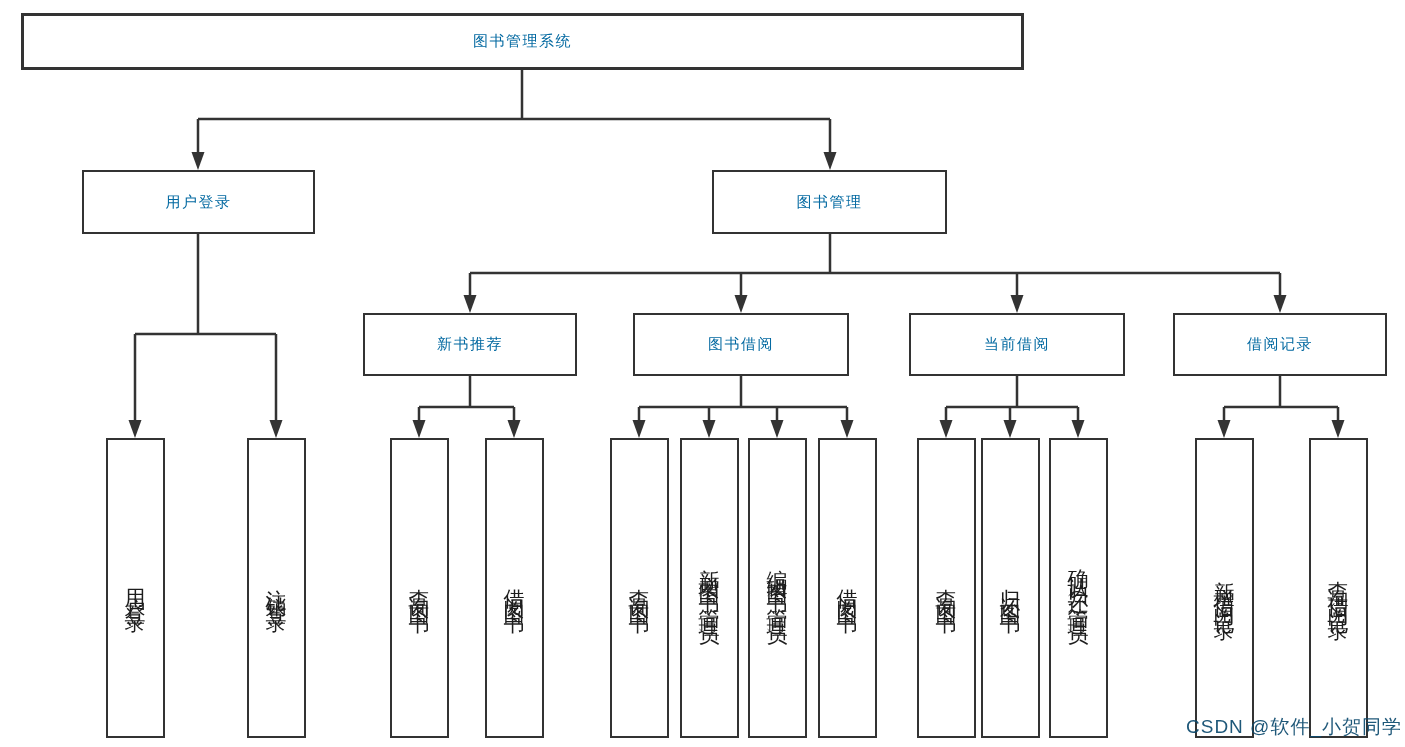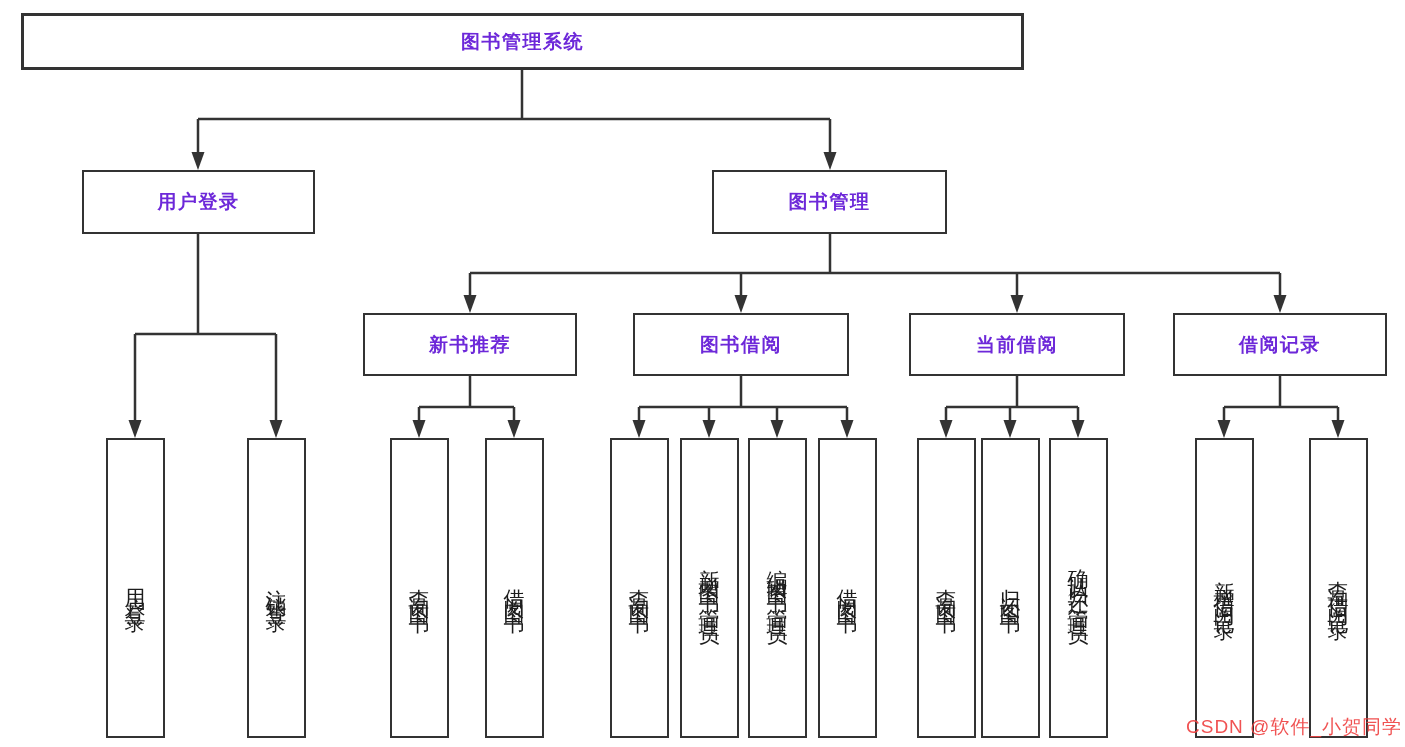--- a/index.html
+++ b/index.html
@@ -24,41 +24,40 @@
     box-sizing: border-box;
     background: #ffffff;
     border: 2.5px solid #333333;
     display: flex;
     align-items: center;
     justify-content: center;
     z-index: 2;
   }
   .box.root { border-width: 3px; }
   .lbl {
-    font-size: 19px;
-    color: #6d28d9;
+    font-size: 15px;
+    color: #0369a1;
     letter-spacing: 1.5px;
     white-space: nowrap;
-    font-weight: bold;
   }
   .leaf { top: 438px; width: 59px; height: 300px; }
   .vlbl {
     writing-mode: vertical-rl;
     text-orientation: mixed;
     font-size: 21px;
     line-height: 1;
     letter-spacing: 8px;
     color: #1d1d1d;
   }
   .watermark {
     position: absolute;
     left: 1186px;
     top: 714px;
     font-size: 19px;
-    color: #ef4444;
+    color: #0c4a6e;
     opacity: 0.92;
     letter-spacing: 1px;
     white-space: nowrap;
     z-index: 5;
   }
 </style>
 </head>
 <body>
 
 <div id="canvas">

